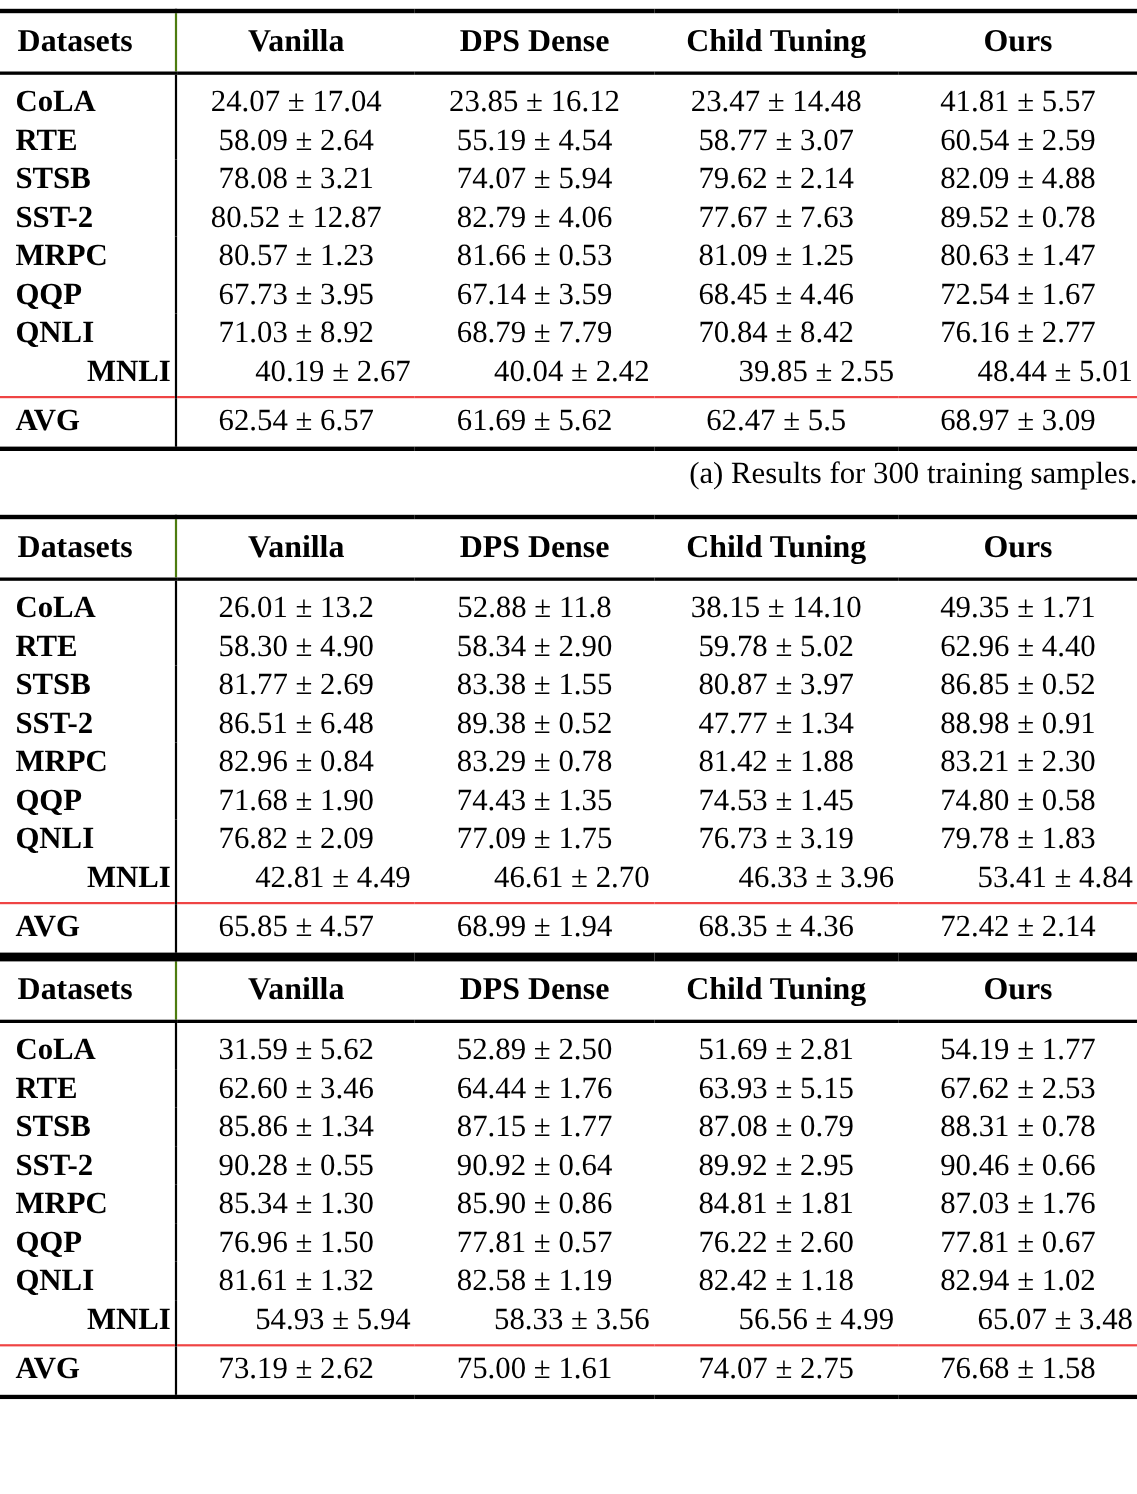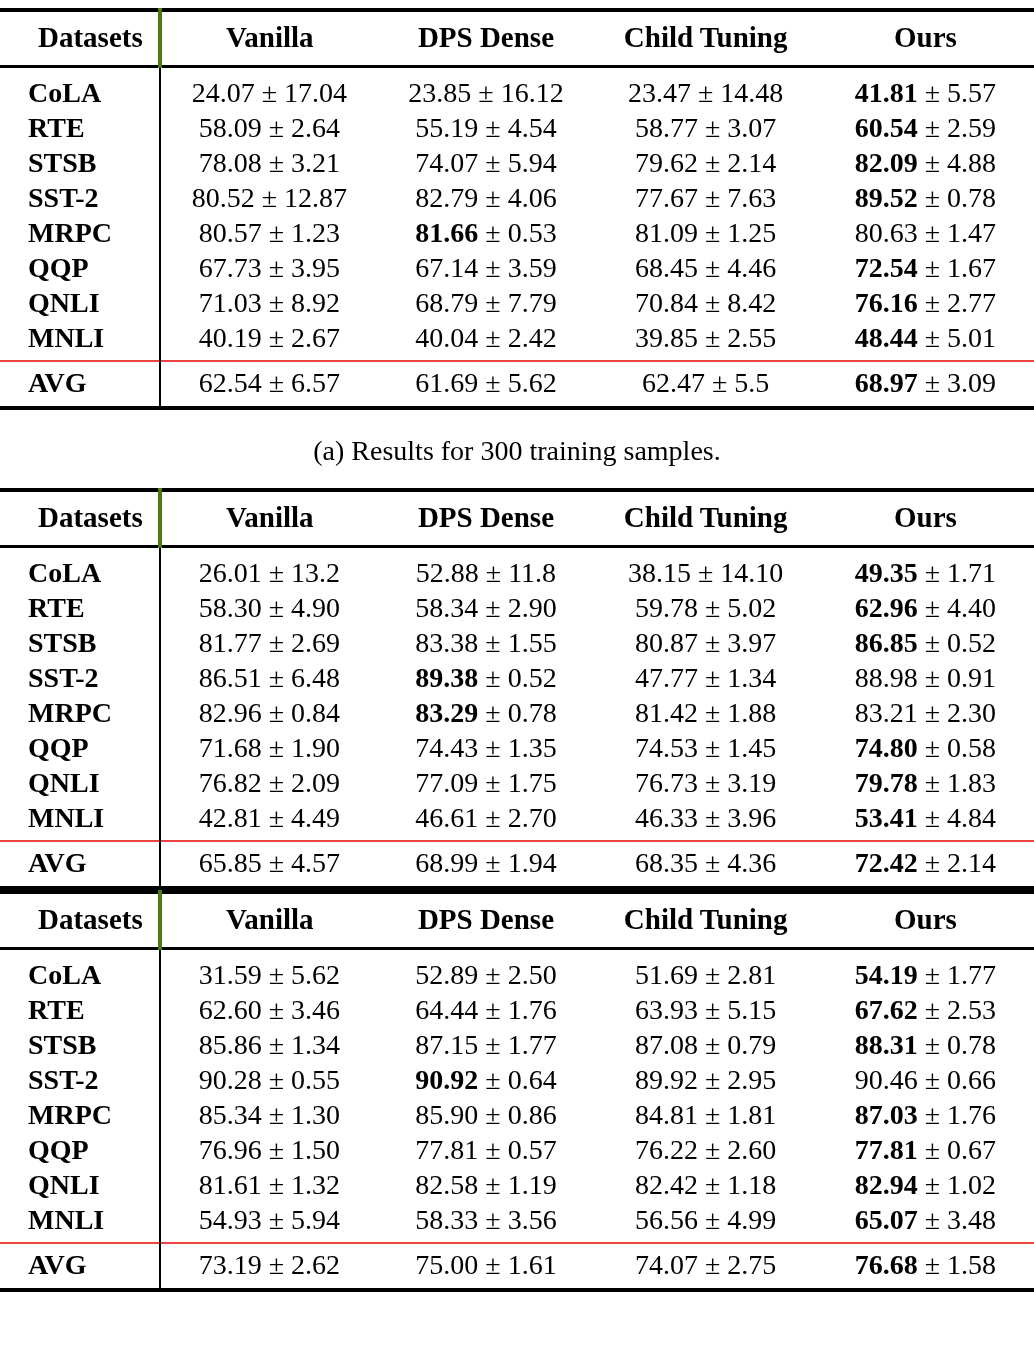--- a/index.html
+++ b/index.html
@@ -32,48 +32,48 @@
   col.c-ours      { width: 21.0%; }
 
   thead th {
     font-size: 29px;
     font-weight: bold;
     padding: 9px 4px 11px 4px;
     border-bottom: 3px solid #000;
   }
   thead th.datasets-h {
     text-align: left;
-    padding-left: 38px;
-    border-right: 4px solid #4d7c0f;
+    padding-left: 16px;
+    border-right: 2px solid #4d7c0f;
   }
   tbody td {
     font-size: 28px;
     text-align: center;
     line-height: 35px;
     padding: 0 4px;
     white-space: nowrap;
   }
   tbody td.dataset {
     text-align: left;
     font-weight: bold;
-    padding-left: 28px;
+    padding-left: 14px;
     border-right: 2px solid #000;
   }
   tbody tr:first-child td { padding-top: 7px; }
-  tbody tr.pre-avg td { padding-bottom: 5px; }
+  tbody tr.pre-avg td { padding-bottom: 5px; text-align: right; }
   tbody tr.avg td {
     border-top: 2px solid #ef4444;
     padding-top: 3px;
     padding-bottom: 6px;
   }
-  .best { font-weight: bold; }
+  .best { font-weight: normal; }
   .caption {
-    text-align: center;
+    text-align: right;
     font-size: 28px;
-    margin: 25px 0 21px 0;
+    margin: 5px 0 21px 0;
   }
 </style>
 </head>
 <body>
 
 <div class="page">
 
   <div class="table-block">
     <table class="results">
       <colgroup>

